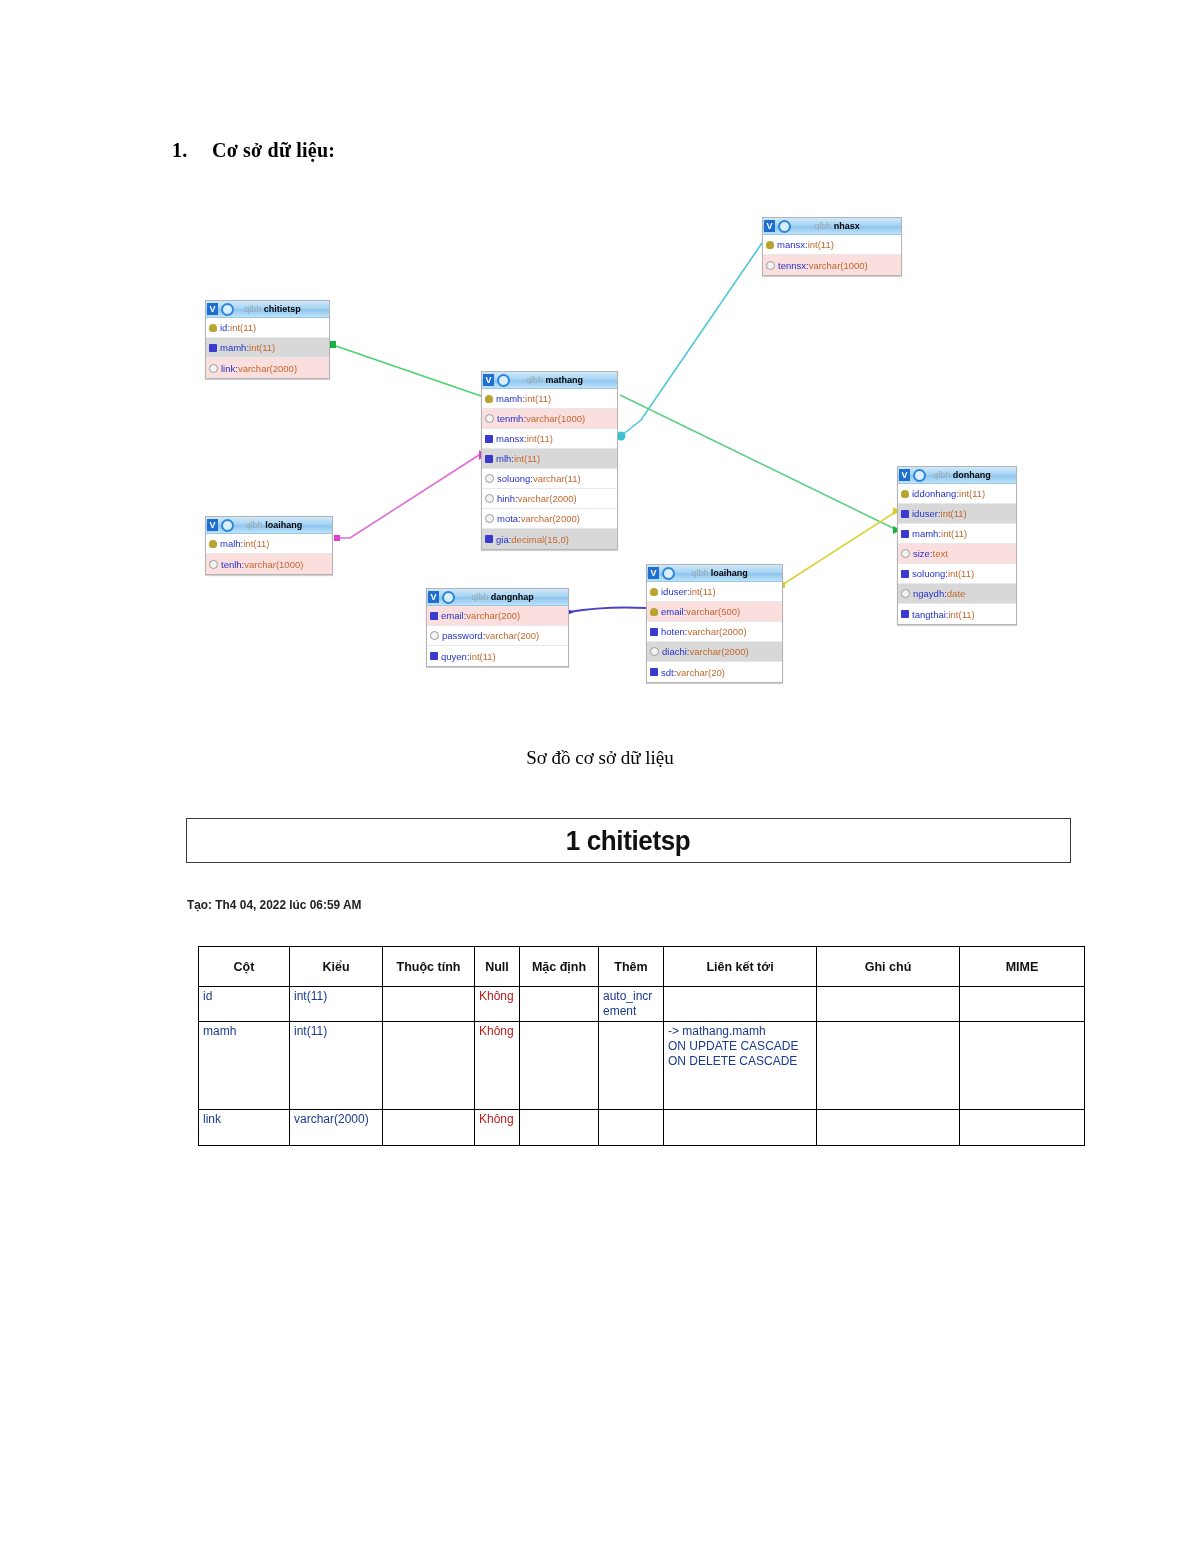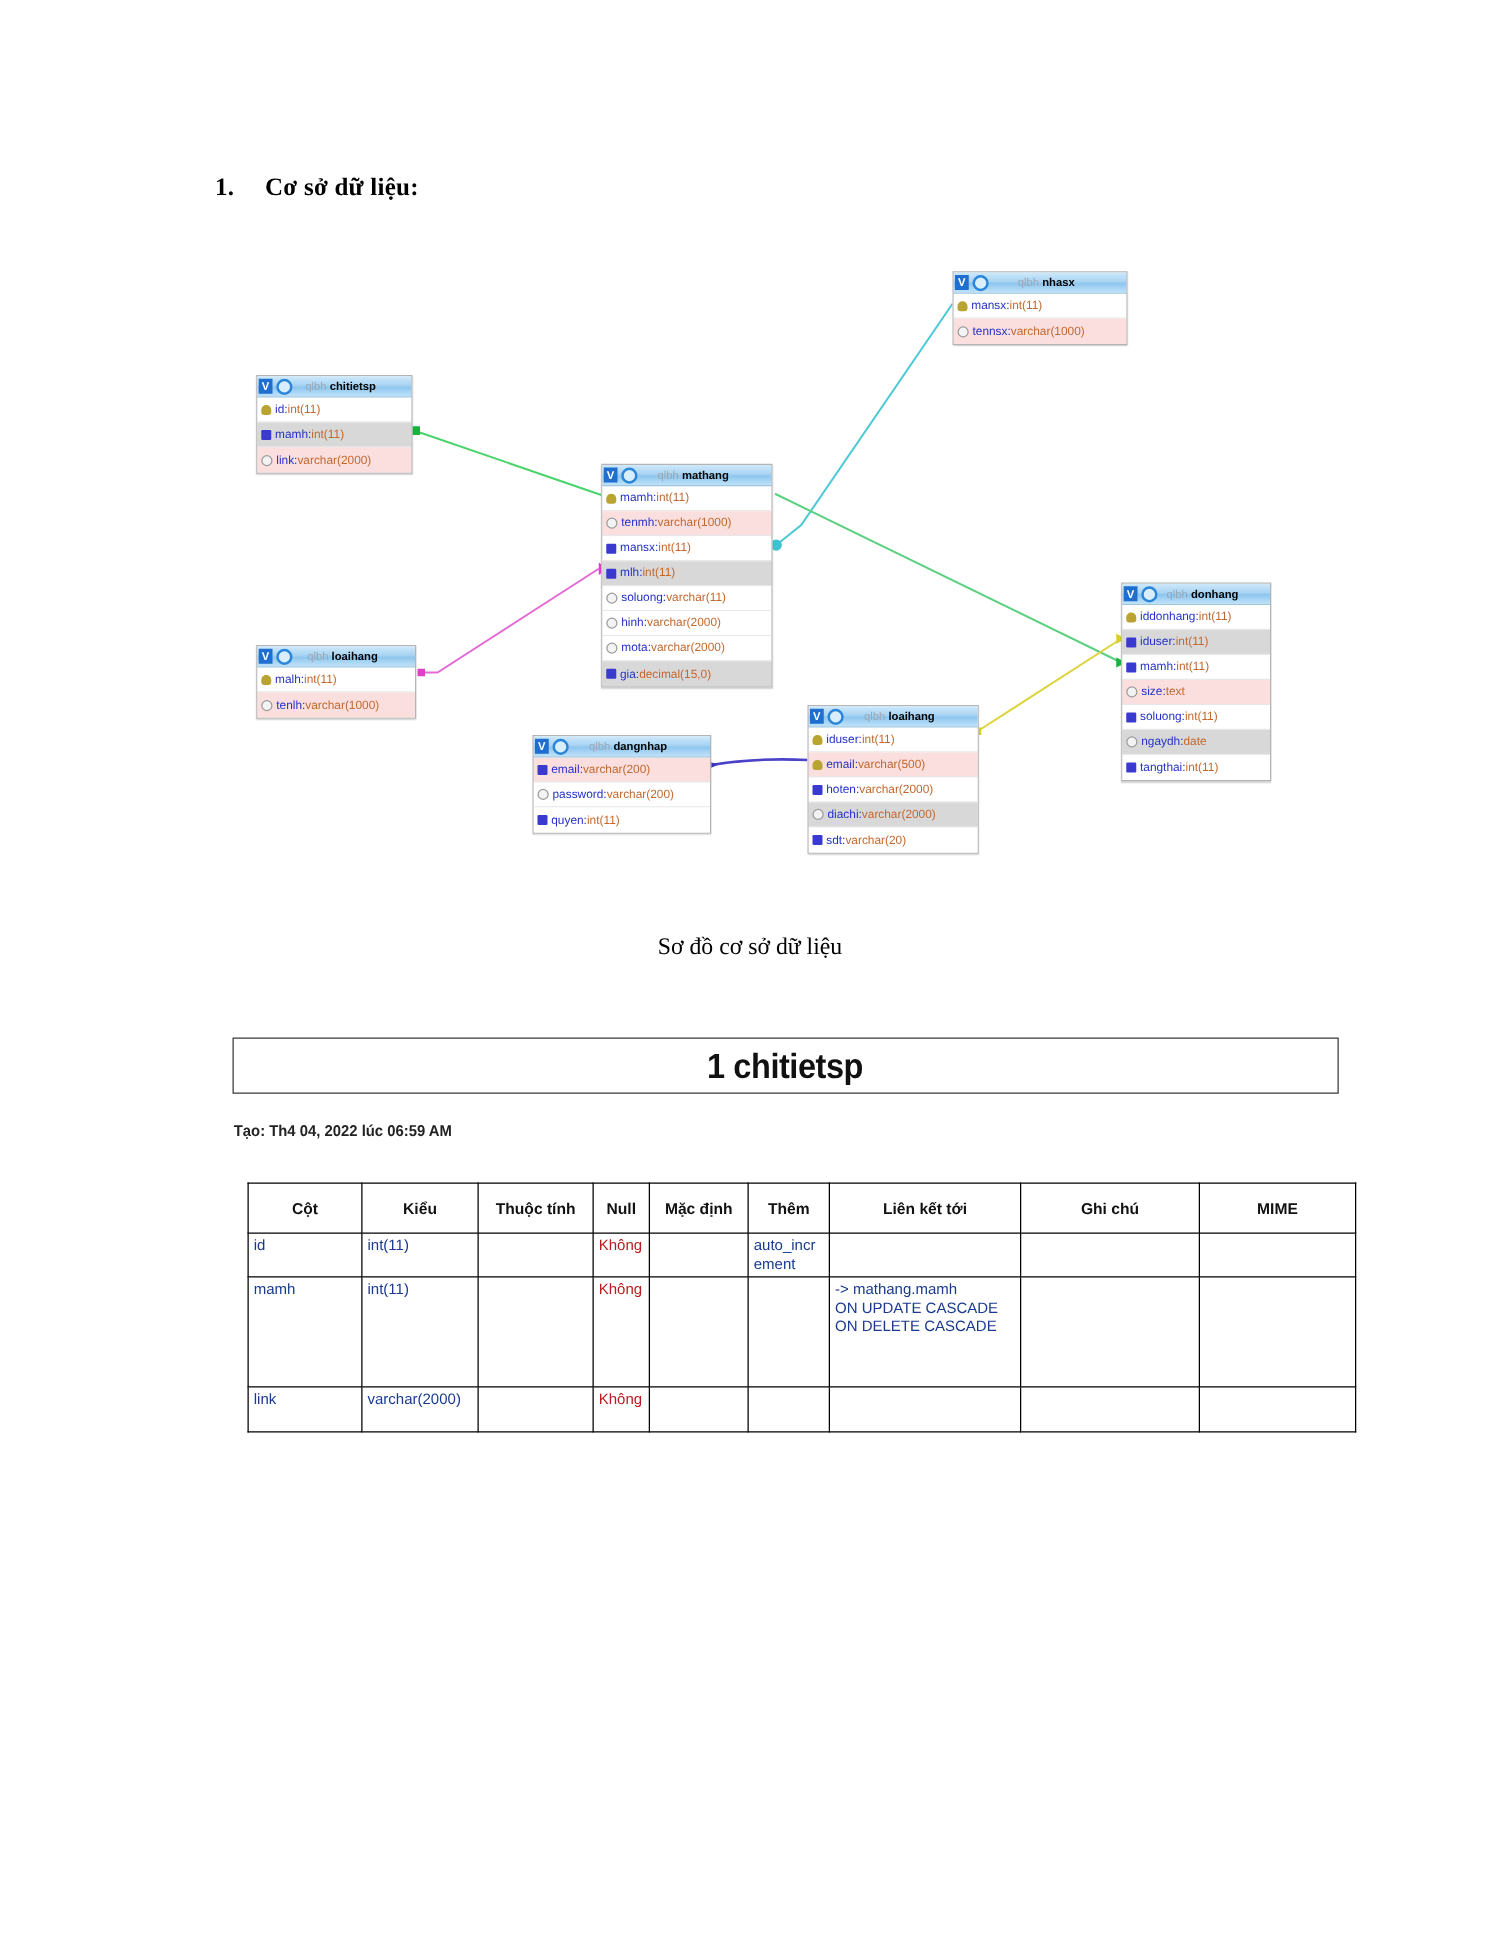--- a/index.html
+++ b/index.html
@@ -146,21 +146,20 @@
     left: 186px;
     top: 818px;
     width: 885px;
     height: 45px;
     border: 1px solid #3a3a3a;
     box-sizing: border-box;
     display: flex;
     align-items: center;
     justify-content: center;
     background: #fff;
-    margin-top: 12px;
   }
   #report-title-box .t {
     font-family: "Liberation Sans", sans-serif;
     font-weight: bold;
     font-size: 28px;
     color: #111;
     letter-spacing: -0.4px;
     transform: scaleX(.93);
   }
 

